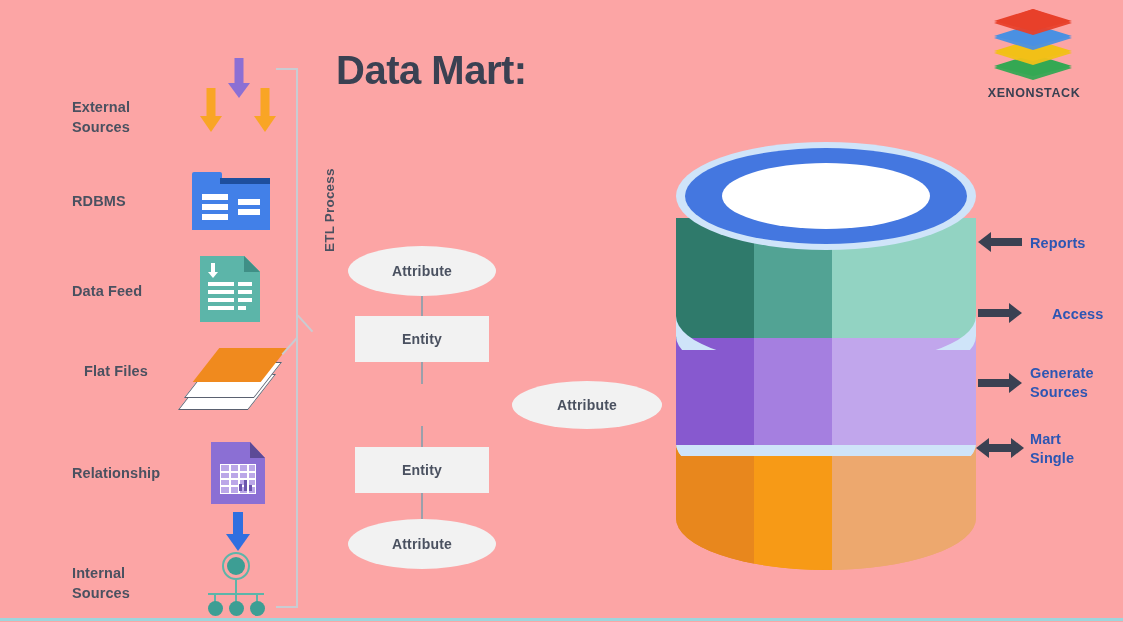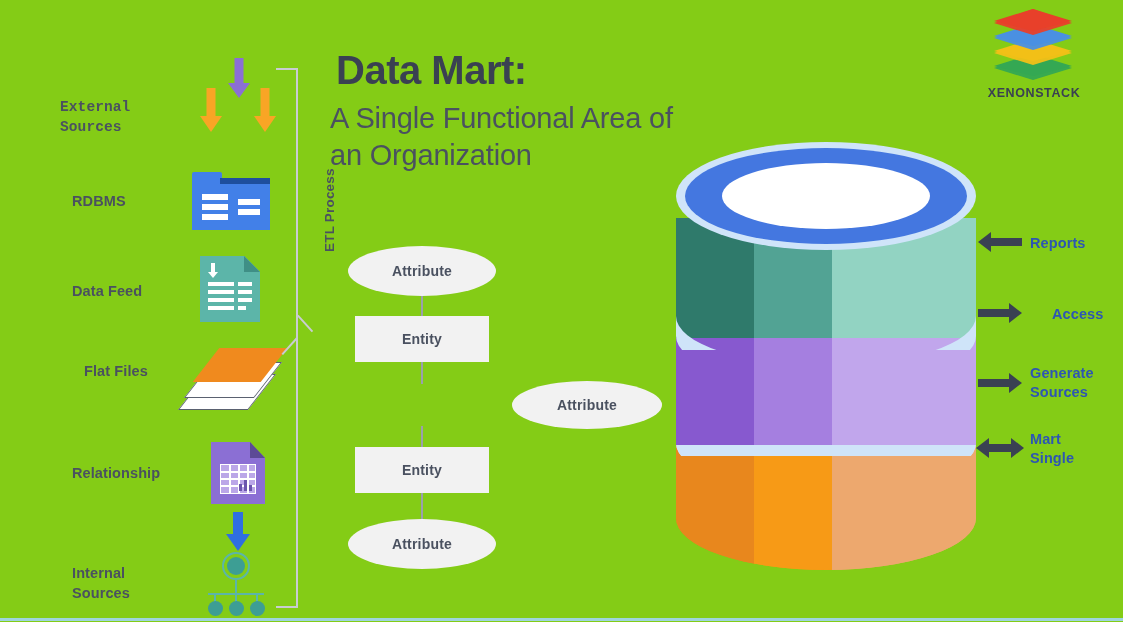--- a/index.html
+++ b/index.html
@@ -8,21 +8,21 @@
     padding: 0;
     background: #ffffff;
   }
   body {
     font-family: "Liberation Sans", sans-serif;
   }
   #canvas {
     position: relative;
     width: 1123px;
     height: 622px;
-    background: #84cc16;
+    background: #fca5a5;
     overflow: hidden;
   }
   .abs { position: absolute; }
 
   
   #bottom-rule {
     left: 0; top: 618px;
     width: 1123px; height: 3px;
     background: #9ed5dd;
   }
@@ -266,42 +266,38 @@
     font-size: 12.5px; font-weight: bold; color: #3a4152;
     letter-spacing: .6px;
   }
 </style>
 </head>
 <body>
 
 <div id="canvas">
 
   <div class="abs" id="title-main">Data Mart:</div>
-  <div class="abs" id="title-sub">
-    <div>A Single Functional Area of</div>
-    <div>an Organization</div>
-  </div>
 
   <div class="abs" id="logo">
     <svg width="82" height="72" viewBox="0 0 82 72">
       <g>
         <polygon points="41,46 80,60 41,72 2,60" fill="#34a853" opacity="0.95"></polygon>
         <polygon points="41,46 80,58 41,68 2,58" fill="#34a853"></polygon>
         <polygon points="41,31 80,45 41,57 2,45" fill="#f2c017" opacity="0.95"></polygon>
         <polygon points="41,31 80,43 41,53 2,43" fill="#f2c017"></polygon>
         <polygon points="41,16 80,30 41,42 2,30" fill="#4a90e2" opacity="0.95"></polygon>
         <polygon points="41,16 80,28 41,38 2,28" fill="#4a90e2"></polygon>
         <polygon points="41,1 80,15 41,27 2,15" fill="#e8402a" opacity="0.95"></polygon>
         <polygon points="41,1 80,13 41,23 2,13" fill="#e8402a"></polygon>
       </g>
     </svg>
   </div>
   <div class="abs" id="logo-text">XENONSTACK</div>
 
-  <div class="abs src-label" style="left:60px; top:98px;font-family:Liberation Mono, monospace;">
+  <div class="abs src-label" style="left:72px; top:98px;">
     <div>External</div>
     <div>Sources</div>
   </div>
   <div class="abs" style="left:196px; top:58px; width:86px; height:82px;">
     <div class="dn-arrow" style="left:30px; top:0; width:26px; height:40px;">
       <div class="shaft" style="height:26px; background:#8b6fd4;"></div>
       <div class="head" style="border-top:15px solid #8b6fd4;"></div>
     </div>
     <div class="dn-arrow" style="left:2px; top:30px; width:26px; height:44px;">
       <div class="shaft" style="height:29px; background:#f9a525;"></div>

